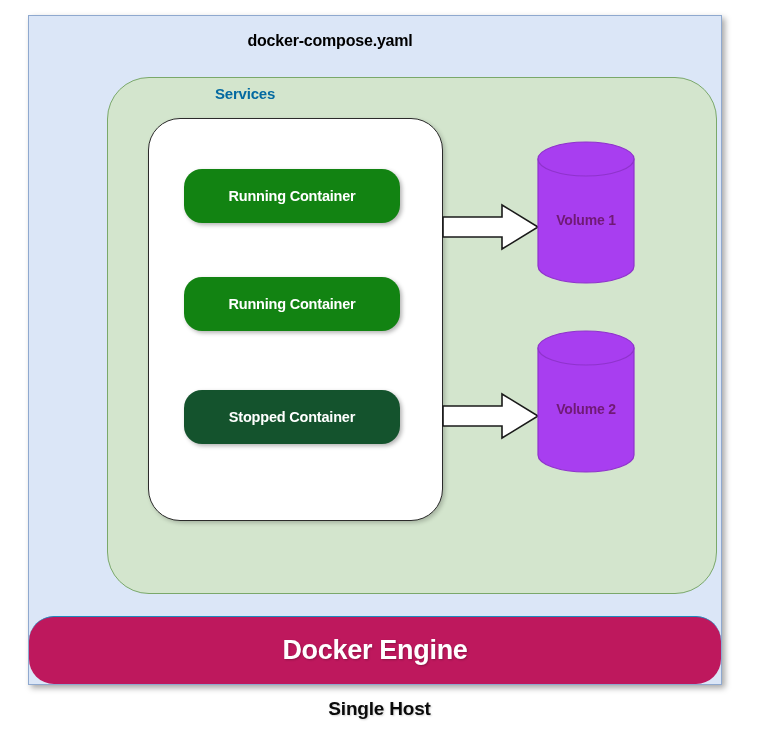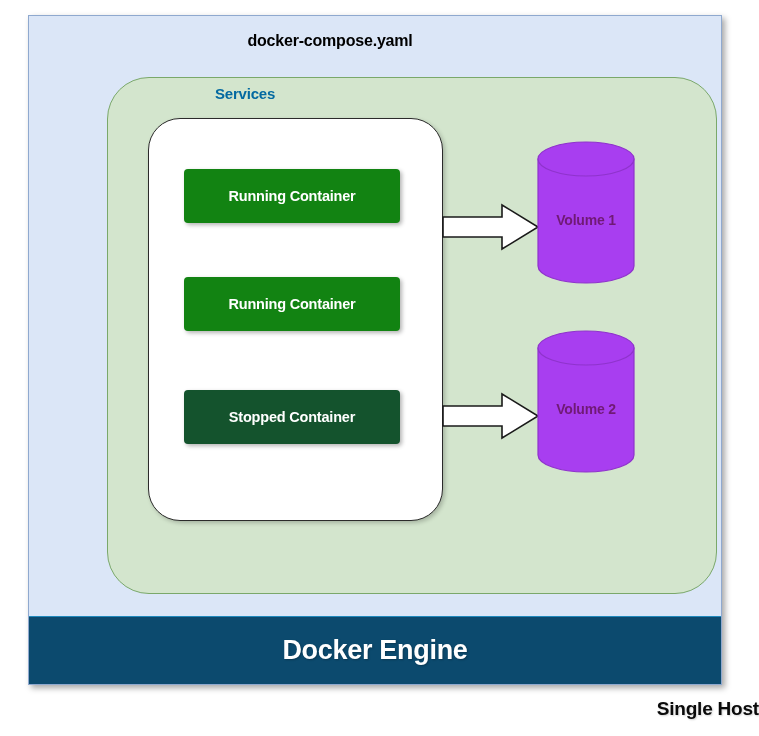--- a/index.html
+++ b/index.html
@@ -85,21 +85,21 @@
     box-sizing: border-box;
     box-shadow: 2px 2px 4px rgba(0,0,0,0.22);
   }
 
   
   .container-pill {
     position: absolute;
     left: 184px;
     width: 216px;
     height: 54px;
-    border-radius: 4px;
+    border-radius: 18px;
     box-sizing: border-box;
     display: flex;
     align-items: center;
     justify-content: center;
     color: #ffffff;
     font-size: 14.5px;
     font-weight: bold;
     letter-spacing: -0.2px;
     box-shadow: 2px 2px 4px rgba(0,0,0,0.30);
   }
@@ -145,42 +145,43 @@
   .arrow-1 { left: 442px; top: 203px; }
   .arrow-2 { left: 442px; top: 392px; }
 
   
   .engine-bar {
     position: absolute;
     left: 29px;
     top: 616px;
     width: 692px;
     height: 68px;
-    background: #0c4a6e;
+    background: #be185d;
     border-top: 1px solid #2089bd;
     box-sizing: border-box;
     display: flex;
     align-items: center;
     justify-content: center;
+    border-radius: 25px;
   }
   .engine-label {
     color: #ffffff;
     font-size: 27px;
     font-weight: bold;
     letter-spacing: -0.3px;
     text-shadow: 1px 1px 2px rgba(0,0,0,0.25);
   }
 
   
   .host-caption {
     position: absolute;
     left: 0;
     top: 698px;
     width: 759px;
-    text-align: right;
+    text-align: center;
     font-size: 19px;
     font-weight: bold;
     color: #0a0a0a;
     letter-spacing: -0.2px;
     text-shadow: 1px 1px 2px rgba(0,0,0,0.18);
   }
 </style>
 </head>
 <body>
 

